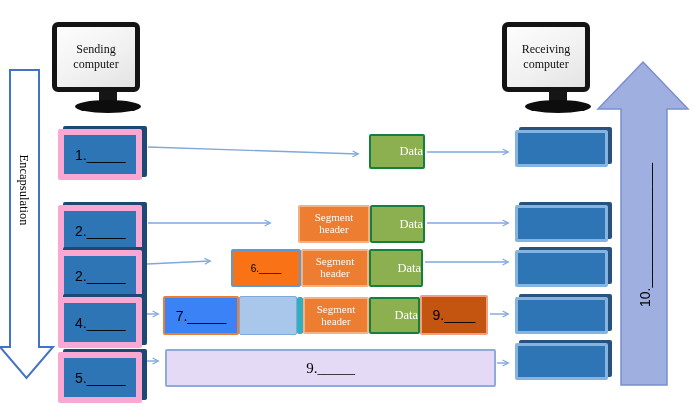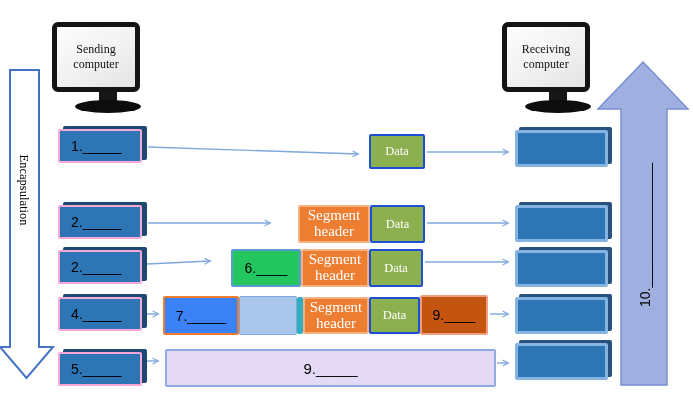--- a/index.html
+++ b/index.html
@@ -24,51 +24,51 @@
   .monitor .stand { width:18px; height:13px; background:#161616; margin:-1px auto 0; }
   .monitor .base  { width:66px; height:13px; background:#0d0d0d; border-radius:50%; margin:-4px auto 0; }
   .monitor.sending   { left:52px;  top:22px; }
   .monitor.receiving { left:502px; top:22px; }
 
   
   .blk { position:absolute; box-sizing:border-box; z-index:2; display:flex; align-items:center; border-radius:2px; }
 
   
   .layer-left {
-    left:58px; width:84px; height:34px;
-    background:#2E75B6; border:2px solid #f9a8d4;
+    left:58px; width:84px; height:51px;
+    background:#2E75B6; border:6px solid #f9a8d4;
     box-shadow:5px -3px 0 0 #1E4874;
     padding-left:11px;
   }
   .layer-left .num { font-size:14px; color:#000; }
 
   
   .layer-right {
     left:515px; width:93px; height:37px;
     background:#2E75B6; border:3px solid #85B4E0;
     box-shadow:4px -3px 0 0 #27517F;
   }
 
   
   .seg {
     background:#ED7D31; border:2px solid #F4B183;
-    color:#fff; font-family:"Liberation Serif", serif; font-size:15px; line-height:1.05;
+    color:#fff; font-family:"Liberation Serif", serif; font-size:11px; line-height:1.05;
     justify-content:flex-start; text-align:center;
   }
   .dat {
-    background:#8CB04F; border:2px solid #1d4ed8;
+    background:#8CB04F; border:2px solid #15803d;
     color:#fff; font-family:"Liberation Serif", serif; font-size:12.5px;
-    justify-content:center; text-align:center;
+    justify-content:flex-end; text-align:center;
   }
-  .blue6   { background:#22c55e; border:2px solid #5B9BD5; justify-content:center; font-size:14px; color:#000; }
+  .blue6   { background:#f97316; border:2px solid #5B9BD5; justify-content:center; font-size:10px; color:#000; }
   .salmon7 { background:#3b82f6; border:2px solid #ED7D31; justify-content:center; font-size:14px; color:#000; }
   .bluePlain { background:#A9C7EA; border:1px solid #7FA8DC; }
   .sliver  { background:#31AEBF; }
   .dark8   { background:#C35511; border:2px solid #F0A080; justify-content:center; font-size:14px; color:#000; }
-  .lav9    { background:#E5DAF6; border:2px solid #8FAADC; justify-content:center; font-size:15px; color:#000; }
+  .lav9    { background:#E5DAF6; border:2px solid #8FAADC; justify-content:center; font-size:15px; color:#000;font-family:Liberation Serif, serif; }
 
   
   .encap-label {
     position:absolute; z-index:2; left:-46px; top:183px; width:140px; height:14px;
     transform:rotate(90deg); text-align:center;
     font-family:"Liberation Serif", serif; font-size:12.5px; color:#000;
   }
   .step10-label {
     position:absolute; z-index:2; left:563px; top:227px; width:164px; height:16px;
     transform:rotate(-90deg); text-align:center;

